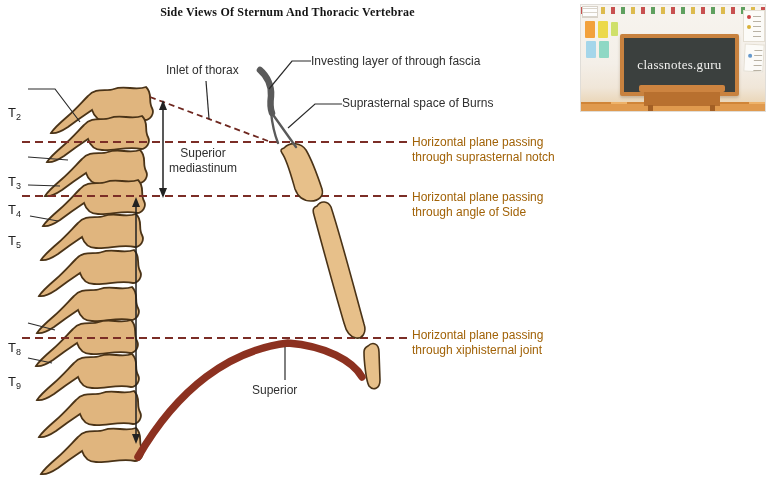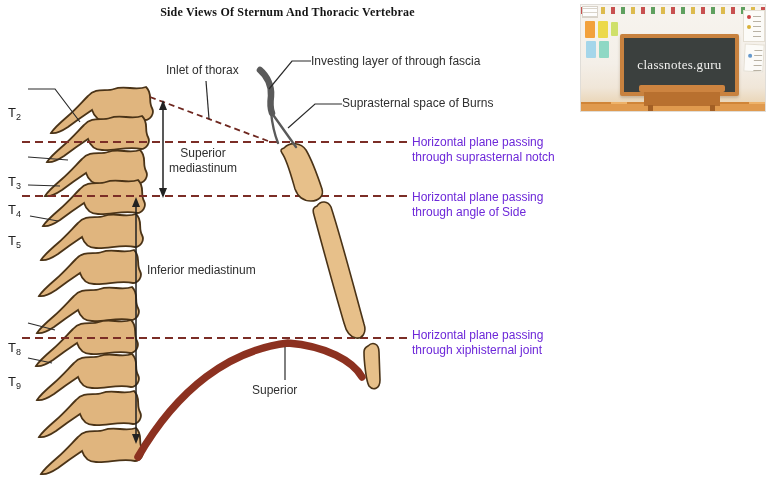--- a/index.html
+++ b/index.html
@@ -10,21 +10,21 @@
   .stage svg { position:absolute; left:0; top:0; }
 
   
   .title {
     position:absolute; left:0; top:5px; width:575px; text-align:center;
     font-family:"Liberation Serif", serif; font-weight:700; font-size:12px;
     color:#141414; letter-spacing:.2px;
   }
   .lbl { position:absolute; font-size:12px; color:#2f2f2f; line-height:14px; white-space:nowrap; }
   .lbl-center { text-align:center; white-space:normal; }
-  .plane-lbl { position:absolute; left:412px; font-size:12px; color:#6d28d9; line-height:15px; }
+  .plane-lbl { position:absolute; left:412px; font-size:12px; color:#a16207; line-height:15px; }
   .t-lbl { position:absolute; left:8px; font-size:13px; color:#222;margin-top:24px; }
   .t-lbl .tsub { font-size:9px; vertical-align:-3px; }
 
   
   .bone { fill:#e0b57e; stroke:#4a3317; stroke-width:1.8; }
   .bone-thin { fill:#e7c08a; stroke:#4a3317; stroke-width:1.6; }
   .dashline { stroke:#7b2d26; stroke-width:2; fill:none; stroke-dasharray:8 5; }
   .dashdiag { stroke:#6e271f; stroke-width:1.8; fill:none; stroke-dasharray:6 4; }
   .fascia-band { stroke:#5a5a5a; stroke-width:6.5; fill:none; stroke-linecap:round; }
   .fascia-leg { stroke:#5a5a5a; stroke-width:2.4; fill:none; stroke-linecap:round; }
@@ -170,21 +170,20 @@
 
   <div class="lbl" style="left:311px; top:54px;">Investing layer of through fascia</div>
 
   <div class="lbl" style="left:342px; top:96px;">Suprasternal space of Burns</div>
 
   <div class="lbl lbl-center" style="left:157px; top:146px; width:92px; line-height:15px;">
     <div>Superior</div>
     <div>mediastinum</div>
   </div>
 
-  <div class="lbl" style="left:147px; top:263px;">Inferior mediastinum</div>
 
   <div class="lbl" style="left:252px; top:383px;">Superior</div>
 
   <div class="plane-lbl" style="top:135px;">
     <div>Horizontal plane passing</div>
     <div>through suprasternal notch</div>
   </div>
 
   <div class="plane-lbl" style="top:190px;">
     <div>Horizontal plane passing</div>

